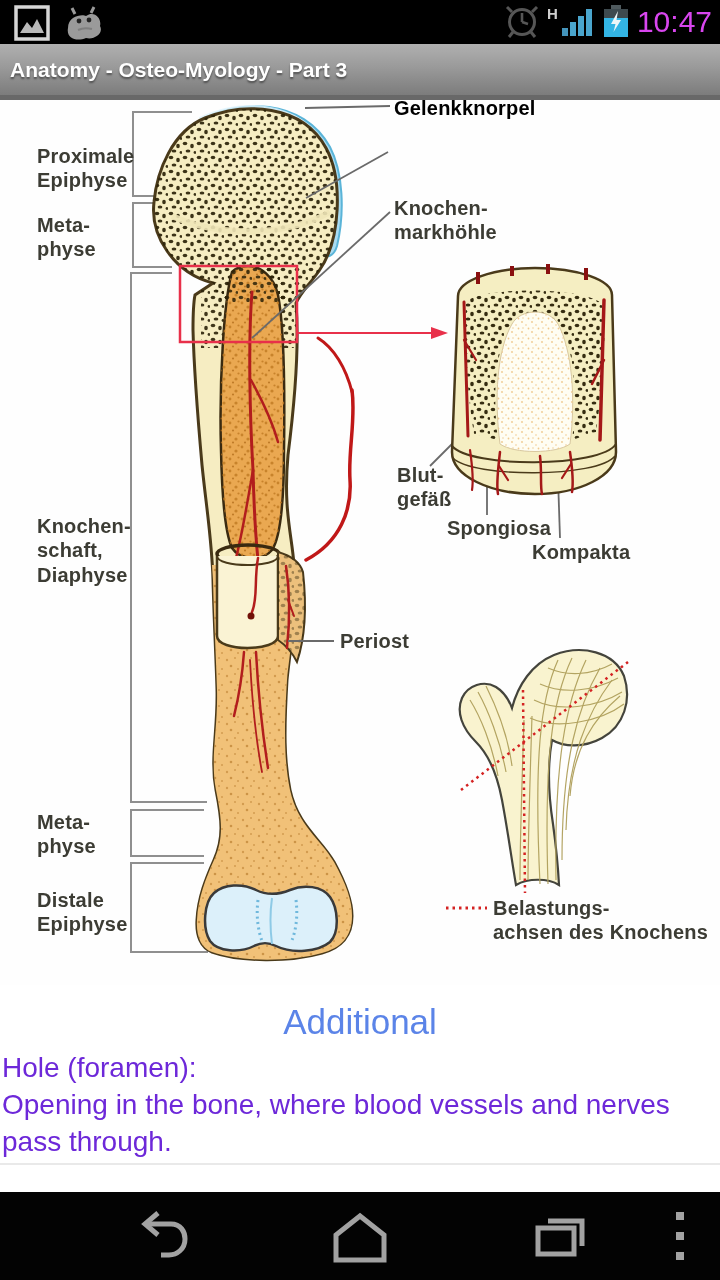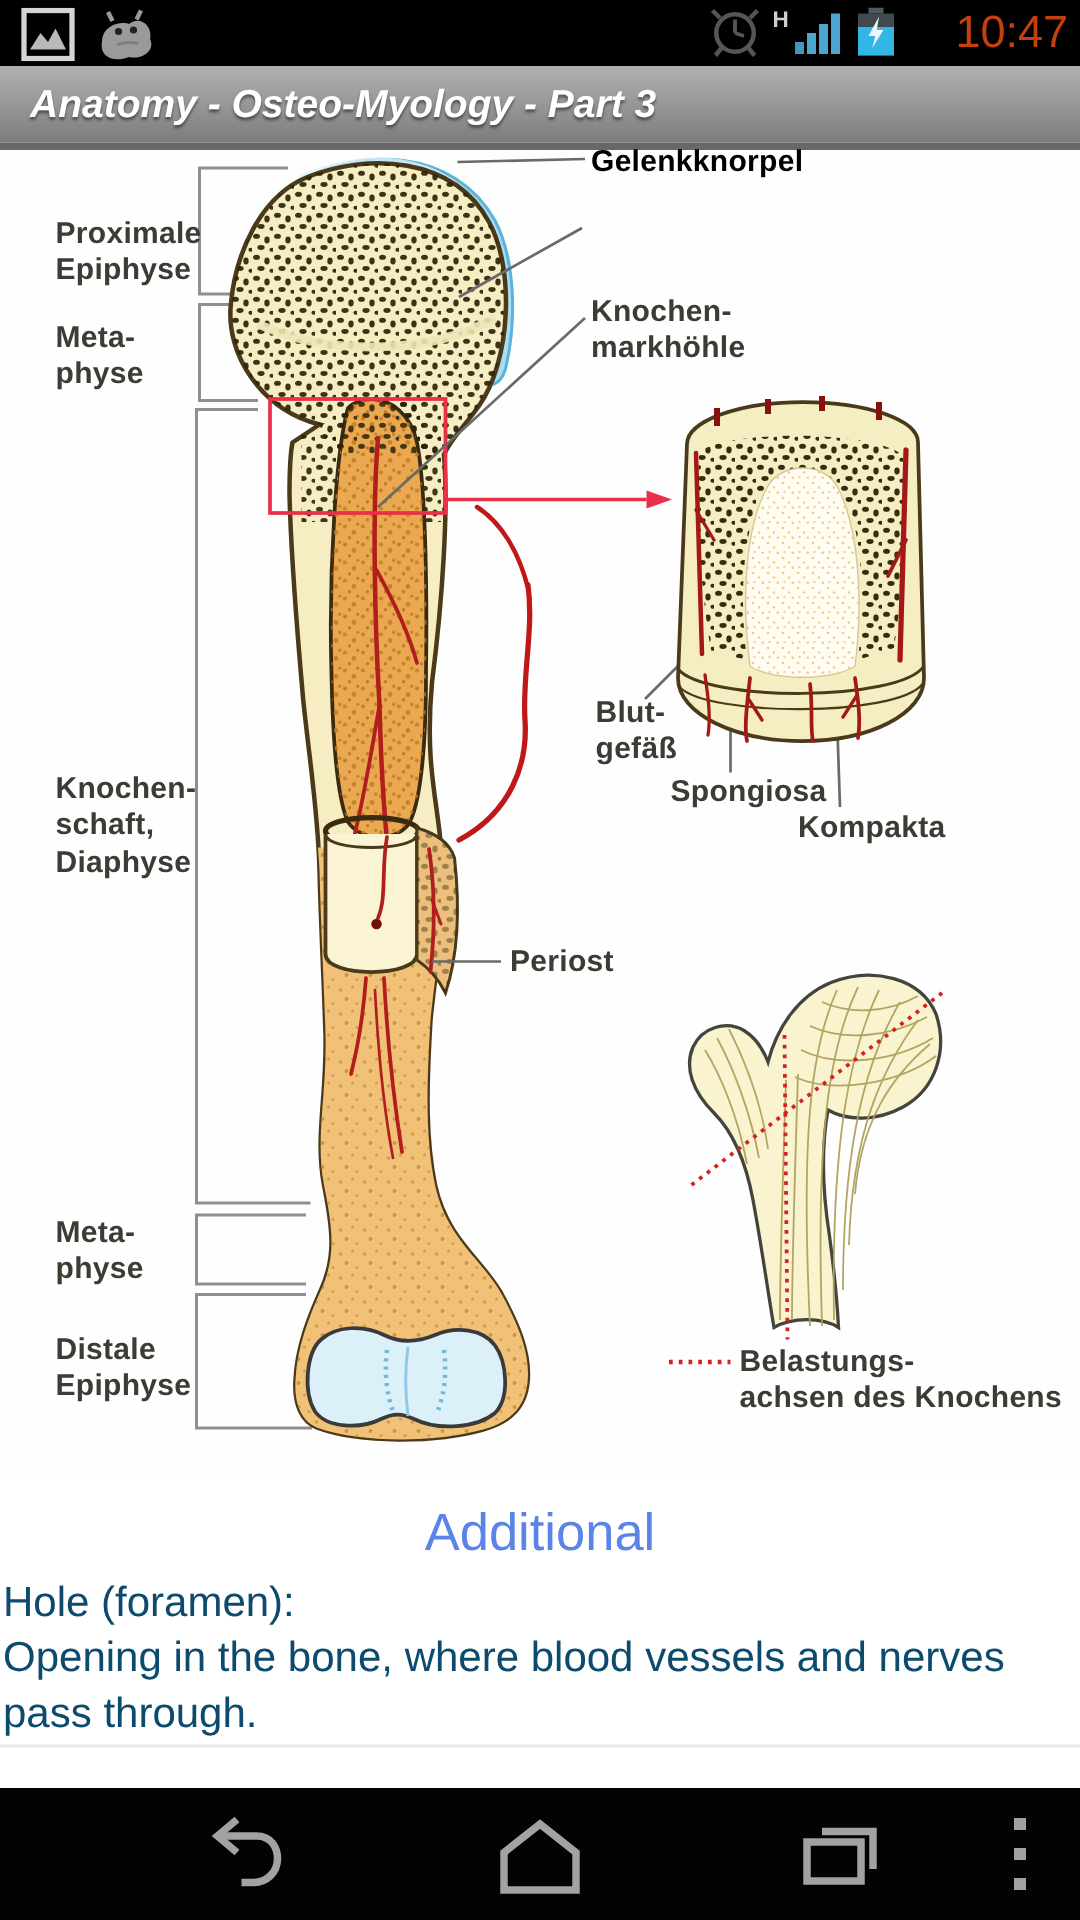--- a/index.html
+++ b/index.html
@@ -2,38 +2,38 @@
 <html><head>
 <meta charset="utf-8">
 <style>
   html,body{margin:0;padding:0;background:#222;}
   .screen{position:relative;width:720px;height:1280px;background:#fff;overflow:hidden;
           font-family:"Liberation Sans",sans-serif;}
   
   .status-bar{position:absolute;top:0;left:0;width:720px;height:44px;background:#000;}
   .sb-left{position:absolute;left:14px;top:5px;display:flex;gap:12px;align-items:center;}
   .sb-right{position:absolute;right:6px;top:0;height:44px;display:flex;align-items:center;gap:7px;}
-  .sb-time{color:#c2410c;font-size:30px;line-height:44px;padding-right:2px;margin-left:32px;}
+  .sb-time{color:#d946ef;font-size:30px;line-height:44px;padding-right:2px;}
   .net-h{color:#cfcfcf;font-size:15px;font-weight:bold;position:relative;top:-9px;margin-right:-4px;}
   
   .title-bar{position:absolute;top:44px;left:0;width:720px;height:51px;
              background:linear-gradient(#b0b0b0,#9a9a9a 45%,#7c7c7c);border-bottom:1px solid #636363;}
-  .title-bar .title{color:#fff;font-size:26px;font-weight:bold;line-height:51px;padding-left:20px;
-                    text-shadow:0 2px 2px rgba(0,0,0,.45);white-space:nowrap;font-style:italic;}
+  .title-bar .title{color:#fff;font-size:21px;font-weight:bold;line-height:51px;padding-left:10px;
+                    text-shadow:0 2px 2px rgba(0,0,0,.45);white-space:nowrap;}
   
   .figure{position:absolute;top:95px;left:0;width:720px;height:890px;background:#fefefe;}
   .figure svg{position:absolute;top:0;left:0;}
   .lbl{position:absolute;font-size:20px;font-weight:600;color:#3c3c34;line-height:1.22;
        white-space:pre-line;letter-spacing:.2px;}
   .lbl.muted{color:#000000;}
   .img-edge{position:absolute;top:0;left:0;width:720px;height:5px;background:#686868;}
   
   .section-heading{position:absolute;top:1002px;left:0;width:720px;text-align:center;
                    font-size:35px;color:#5b84e8;}
-  .note{position:absolute;top:1050px;left:2px;width:714px;font-size:28px;color:#0c4a6e;line-height:1.32;}
+  .note{position:absolute;top:1050px;left:2px;width:714px;font-size:28px;color:#6d28d9;line-height:1.32;}
   .divider{position:absolute;top:1163px;left:0;width:720px;height:2px;background:#e9e9e9;}
   
   .nav-bar{position:absolute;top:1192px;left:0;width:720px;height:88px;background:#030303;}
   .nav-btn{position:absolute;top:0;height:88px;width:120px;display:flex;align-items:center;justify-content:center;}
 </style>
 </head>
 <body>
 
 <div class="screen">
 

